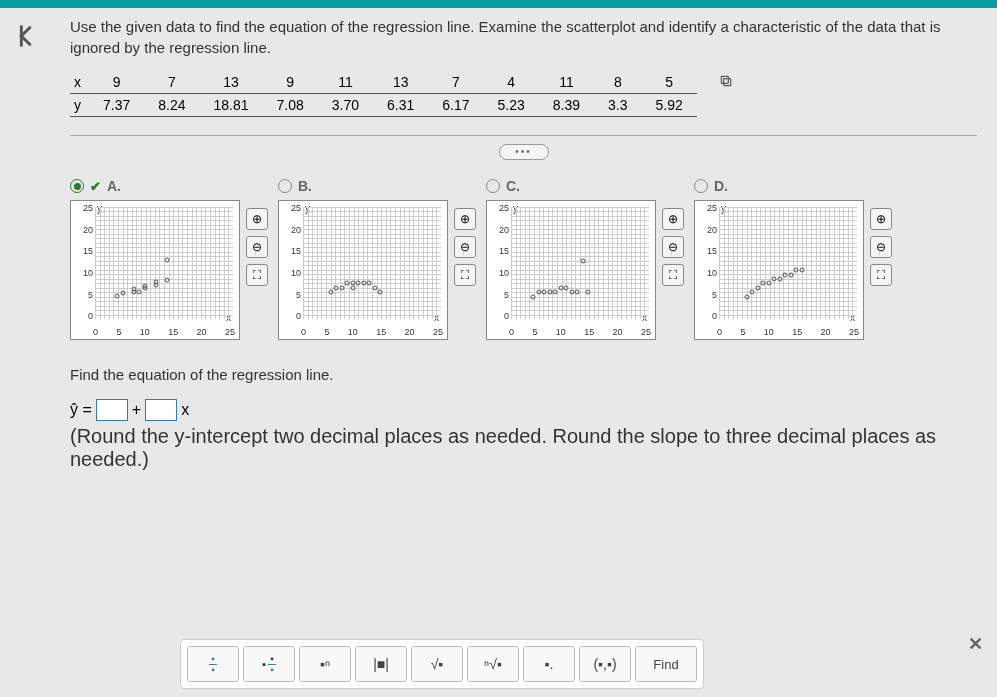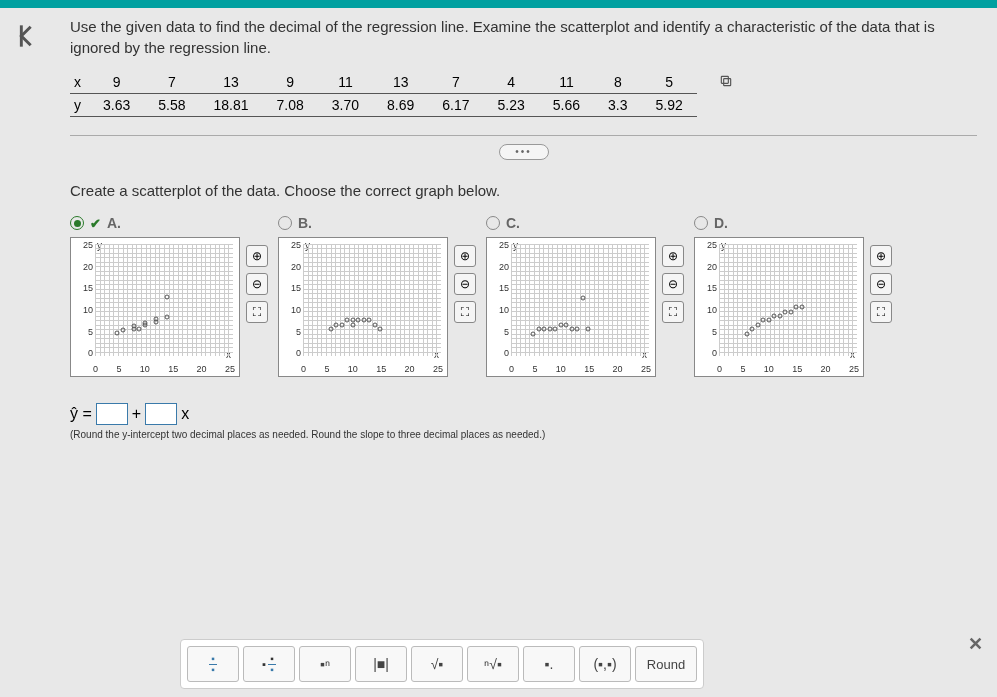--- a/index.html
+++ b/index.html
@@ -30,21 +30,21 @@
     .x-labels { position: absolute; left: 22px; right: 4px; bottom: 2px; display: flex; justify-content: space-between; font-size: 9px; color: #333; }
     .axis-y-label { position: absolute; top: 2px; left: 26px; font-size: 10px; color: #333; }
     .axis-x-label { position: absolute; bottom: 16px; right: 8px; font-size: 10px; color: #333; }
     .points { position: absolute; left: 24px; top: 6px; right: 6px; bottom: 20px; }
     .pt { position: absolute; width: 5px; height: 5px; border: 1px solid #555; border-radius: 50%; background: transparent; transform: translate(-50%, 50%); }
     .side-icons { position: absolute; right: -28px; top: 8px; display: flex; flex-direction: column; gap: 6px; }
     .side-icon { width: 22px; height: 22px; border: 1px solid #888; border-radius: 3px; background: #f5f5f5; display: flex; align-items: center; justify-content: center; font-size: 12px; cursor: pointer; }
     .equation-section { margin-top: 10px; }
     .equation-line { font-size: 16px; display: flex; align-items: center; gap: 4px; margin: 12px 0 4px; }
     .input-box { display: inline-block; width: 32px; height: 22px; border: 1.5px solid #3a7aaa; background: #fff; }
-    .hint-text { font-size: 10px; color: #333; }
+    .hint-text { font-size: 20px; color: #333; }
     .toolbar { position: absolute; bottom: 8px; left: 180px; display: flex; gap: 4px; align-items: center; background: #fff; padding: 6px; border: 1px solid #ccc; border-radius: 4px; }
     .tool-btn { width: 52px; height: 36px; border: 1px solid #bbb; background: #f8f8f8; display: flex; align-items: center; justify-content: center; font-size: 14px; cursor: pointer; border-radius: 3px; color: #444; }
     .tool-btn.more { width: 62px; font-size: 13px; }
     .close-x { position: absolute; bottom: 42px; right: 14px; font-size: 18px; font-weight: bold; color: #666; cursor: pointer; }
     .frac { display: inline-flex; flex-direction: column; align-items: center; font-size: 10px; line-height: 1; }
     .frac span:first-child { border-bottom: 1px solid #3a7aaa; padding: 0 2px; color:#3a7aaa; }
     .frac span:last-child { padding: 0 2px; color:#3a7aaa;}
     .frac2 span:first-child { color:#333; }
     .frac2 span:last-child { color:#3a7aaa; }
   </style>
@@ -54,21 +54,21 @@
 <div class="teal-bar"></div>
 
 <div class="back-arrow">
   <svg viewBox="0 0 24 24" fill="none" stroke="#555" stroke-width="2.2">
     <path d="M14 5 L7 12 L14 19"></path>
       <path d="M7 4 L7 20"></path>
   </svg>
 </div>
 
 <div class="content">
-  <div class="question-text">Use the given data to find the decimal of the regression line. Examine the scatterplot and identify a characteristic of the data that is ignored by the regression line.</div>
+  <div class="question-text">Use the given data to find the equation of the regression line. Examine the scatterplot and identify a characteristic of the data that is ignored by the regression line.</div>
 
   <table class="data-table">
     <tbody>
         <tr>
       <td>x</td>
       <td>9</td>
       <td>7</td>
       <td>13</td>
       <td>9</td>
       <td>11</td>
@@ -78,40 +78,39 @@
       <td>11</td>
       <td>8</td>
       <td>5</td>
       <td style="border-bottom:none"><span class="copy-icon"><svg width="14" height="14" viewBox="0 0 24 24" fill="none" stroke="#555" stroke-width="2">
                 <rect x="8" y="8" width="12" height="12" rx="1"></rect>
                 <rect x="4" y="4" width="12" height="12" rx="1"></rect>
               </svg></span></td>
     </tr>
     <tr>
       <td>y</td>
-      <td>3.63</td>
-      <td>5.58</td>
+      <td>7.37</td>
+      <td>8.24</td>
       <td>18.81</td>
       <td>7.08</td>
       <td>3.70</td>
-      <td>8.69</td>
+      <td>6.31</td>
       <td>6.17</td>
       <td>5.23</td>
-      <td>5.66</td>
+      <td>8.39</td>
       <td>3.3</td>
       <td>5.92</td>
       <td style="border-bottom:none"></td>
     </tr>
   </tbody>
     </table>
 
   <hr class="divider">
   <div class="dots-btn">•••</div>
 
-  <div class="sub-question">Create a scatterplot of the data. Choose the correct graph below.</div>
 
   <div class="options-row">
 
     <div class="option">
       <div class="option-header">
         <span class="radio selected"></span>
         <span class="check">✔</span>
         <span>A.</span>
       </div>
       <div class="graph-wrap">
@@ -296,20 +295,21 @@
         <div class="side-icons">
           <div class="side-icon">⊕</div>
           <div class="side-icon">⊖</div>
           <div class="side-icon">⛶</div>
         </div>
       </div>
     </div>
   </div>
 
   <div class="equation-section">
+    <div class="sub-question">Find the equation of the regression line.</div>
     <div class="equation-line">
       <span>ŷ =</span>
       <span class="input-box"></span>
       <span>+</span>
       <span class="input-box"></span>
       <span>x</span>
     </div>
     <div class="hint-text">(Round the y-intercept two decimal places as needed. Round the slope to three decimal places as needed.)</div>
   </div>
 </div>
@@ -329,14 +329,14 @@
         <span>▪</span>
         <span>▪</span>
       </span>
     </div>
   <div class="tool-btn">▪ⁿ</div>
   <div class="tool-btn">|■|</div>
   <div class="tool-btn">√▪</div>
   <div class="tool-btn">ⁿ√▪</div>
   <div class="tool-btn">▪.</div>
   <div class="tool-btn">(▪,▪)</div>
-  <div class="tool-btn more">Round</div>
+  <div class="tool-btn more">Find</div>
 </div>
 
 </body></html>

